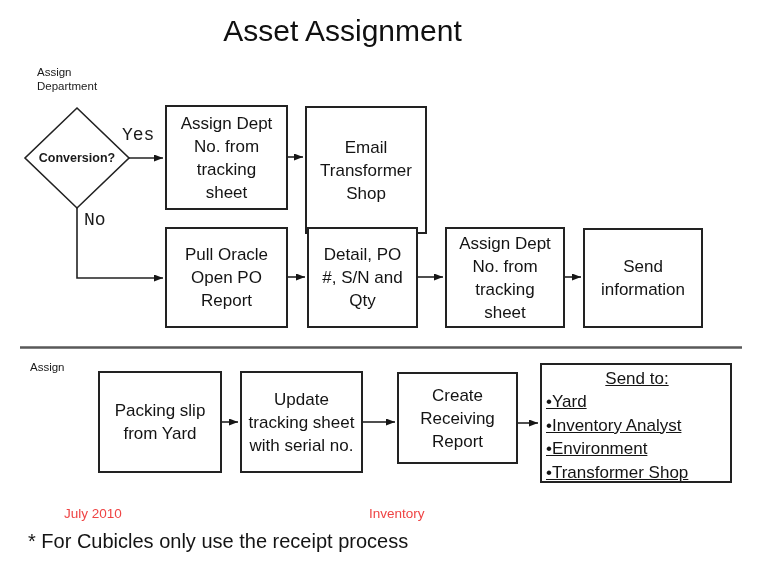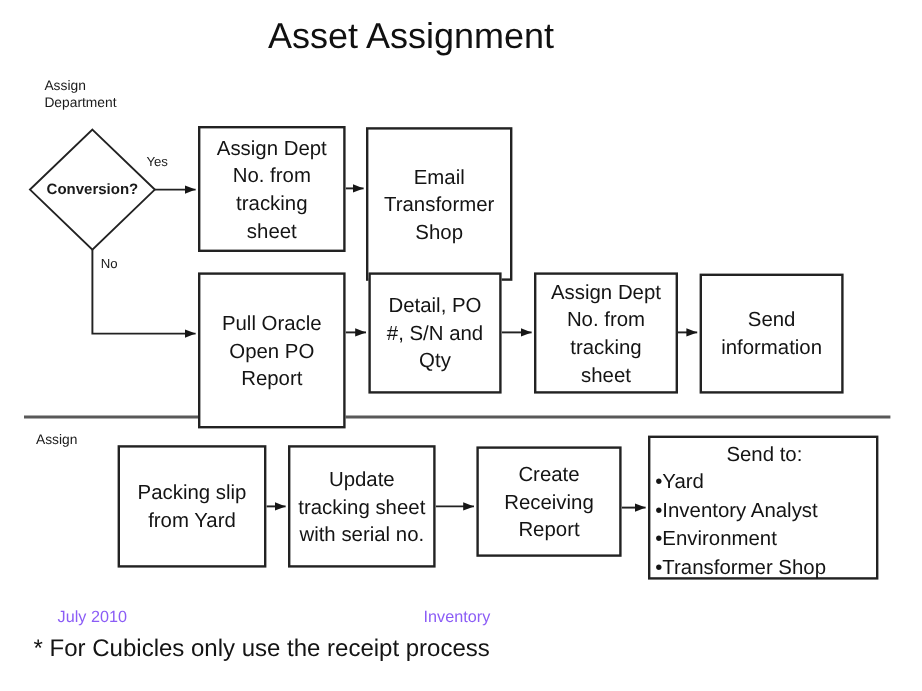--- a/index.html
+++ b/index.html
@@ -6,35 +6,35 @@
   .canvas{
     position:relative;width:768px;height:576px;background:#ffffff;
     font-family:"Liberation Sans", sans-serif;color:#111111;overflow:hidden;
   }
   .overlay{position:absolute;left:0;top:0;width:768px;height:576px;}
   .title{
     position:absolute;left:0;top:13px;width:685px;margin:0;
     text-align:center;font-size:30px;font-weight:500;line-height:36px;color:#101010;
   }
   .small-label{position:absolute;font-size:11.5px;line-height:14px;color:#1a1a1a;}
-  .edge-label{position:absolute;font-size:11px;line-height:14px;color:#1a1a1a;}
+  .edge-label{position:absolute;font-size:18px;line-height:14px;color:#1a1a1a;font-family:Liberation Mono, monospace;}
   .diamond-label{
     position:absolute;left:25px;top:151px;width:104px;text-align:center;
     font-size:12.5px;line-height:14px;color:#1a1a1a;font-weight:bold;
   }
   .box{
     position:absolute;box-sizing:border-box;border:2px solid #222222;background:#ffffff;
     display:flex;flex-direction:column;align-items:center;justify-content:center;
     text-align:center;font-size:17px;line-height:23px;color:#141414;
   }
   .line{display:block;}
   .send-to{justify-content:flex-start;padding:2px 2px 2px 4px;align-items:stretch;}
   .send-heading{text-align:center;font-size:17px;line-height:23px;}
   .bullets{text-align:left;font-size:17px;line-height:23.5px;}
-  .footer-text{position:absolute;font-size:13.5px;line-height:18px;color:#8b5cf6;}
+  .footer-text{position:absolute;font-size:13.5px;line-height:18px;color:#ef4444;margin-left:16px;}
   .footer-note{position:absolute;font-size:20px;line-height:26px;color:#141414;}
 </style>
 </head>
 <body>
 
 <div class="canvas">
 
   <svg class="overlay" width="768" height="576" viewBox="0 0 768 576">
     <defs>
       <marker id="arw" markerWidth="10" markerHeight="8" refX="9" refY="3.5" orient="auto" markerUnits="userSpaceOnUse">
@@ -78,21 +78,21 @@
       <span class="line">No. from</span>
       <span class="line">tracking</span>
       <span class="line">sheet</span>
     </div>
   <div class="box" style="left:305px;top:106px;width:122px;height:128px;">
       <span class="line">Email</span>
       <span class="line">Transformer</span>
       <span class="line">Shop</span>
     </div>
 
-  <div class="box" style="left:165px;top:227px;width:123px;height:130px;">
+  <div class="box" style="left:165px;top:227px;width:123px;height:101px;">
       <span class="line">Pull Oracle</span>
       <span class="line">Open PO</span>
       <span class="line">Report</span>
     </div>
   <div class="box" style="left:307px;top:227px;width:111px;height:101px;">
       <span class="line">Detail, PO</span>
       <span class="line">#, S/N and</span>
       <span class="line">Qty</span>
     </div>
   <div class="box" style="left:445px;top:227px;width:120px;height:101px;">
@@ -116,21 +116,21 @@
       <span class="line">Update</span>
       <span class="line">tracking sheet</span>
       <span class="line">with serial no.</span>
     </div>
   <div class="box" style="left:397px;top:372px;width:121px;height:92px;">
       <span class="line">Create</span>
       <span class="line">Receiving</span>
       <span class="line">Report</span>
     </div>
 
-  <div class="box send-to" style="left:540px;top:363px;width:192px;height:120px;">
+  <div class="box send-to" style="left:540px;top:363px;width:192px;height:120px;text-decoration:underline;">
     <div class="send-heading">Send to:</div>
     <div class="bullets">
         <span class="line">•Yard</span>
         <span class="line">•Inventory Analyst</span>
         <span class="line">•Environment</span>
         <span class="line">•Transformer Shop</span>
       </div>
   </div>
 
   <div class="footer-text" style="left:48px;top:505px;">July 2010</div>

